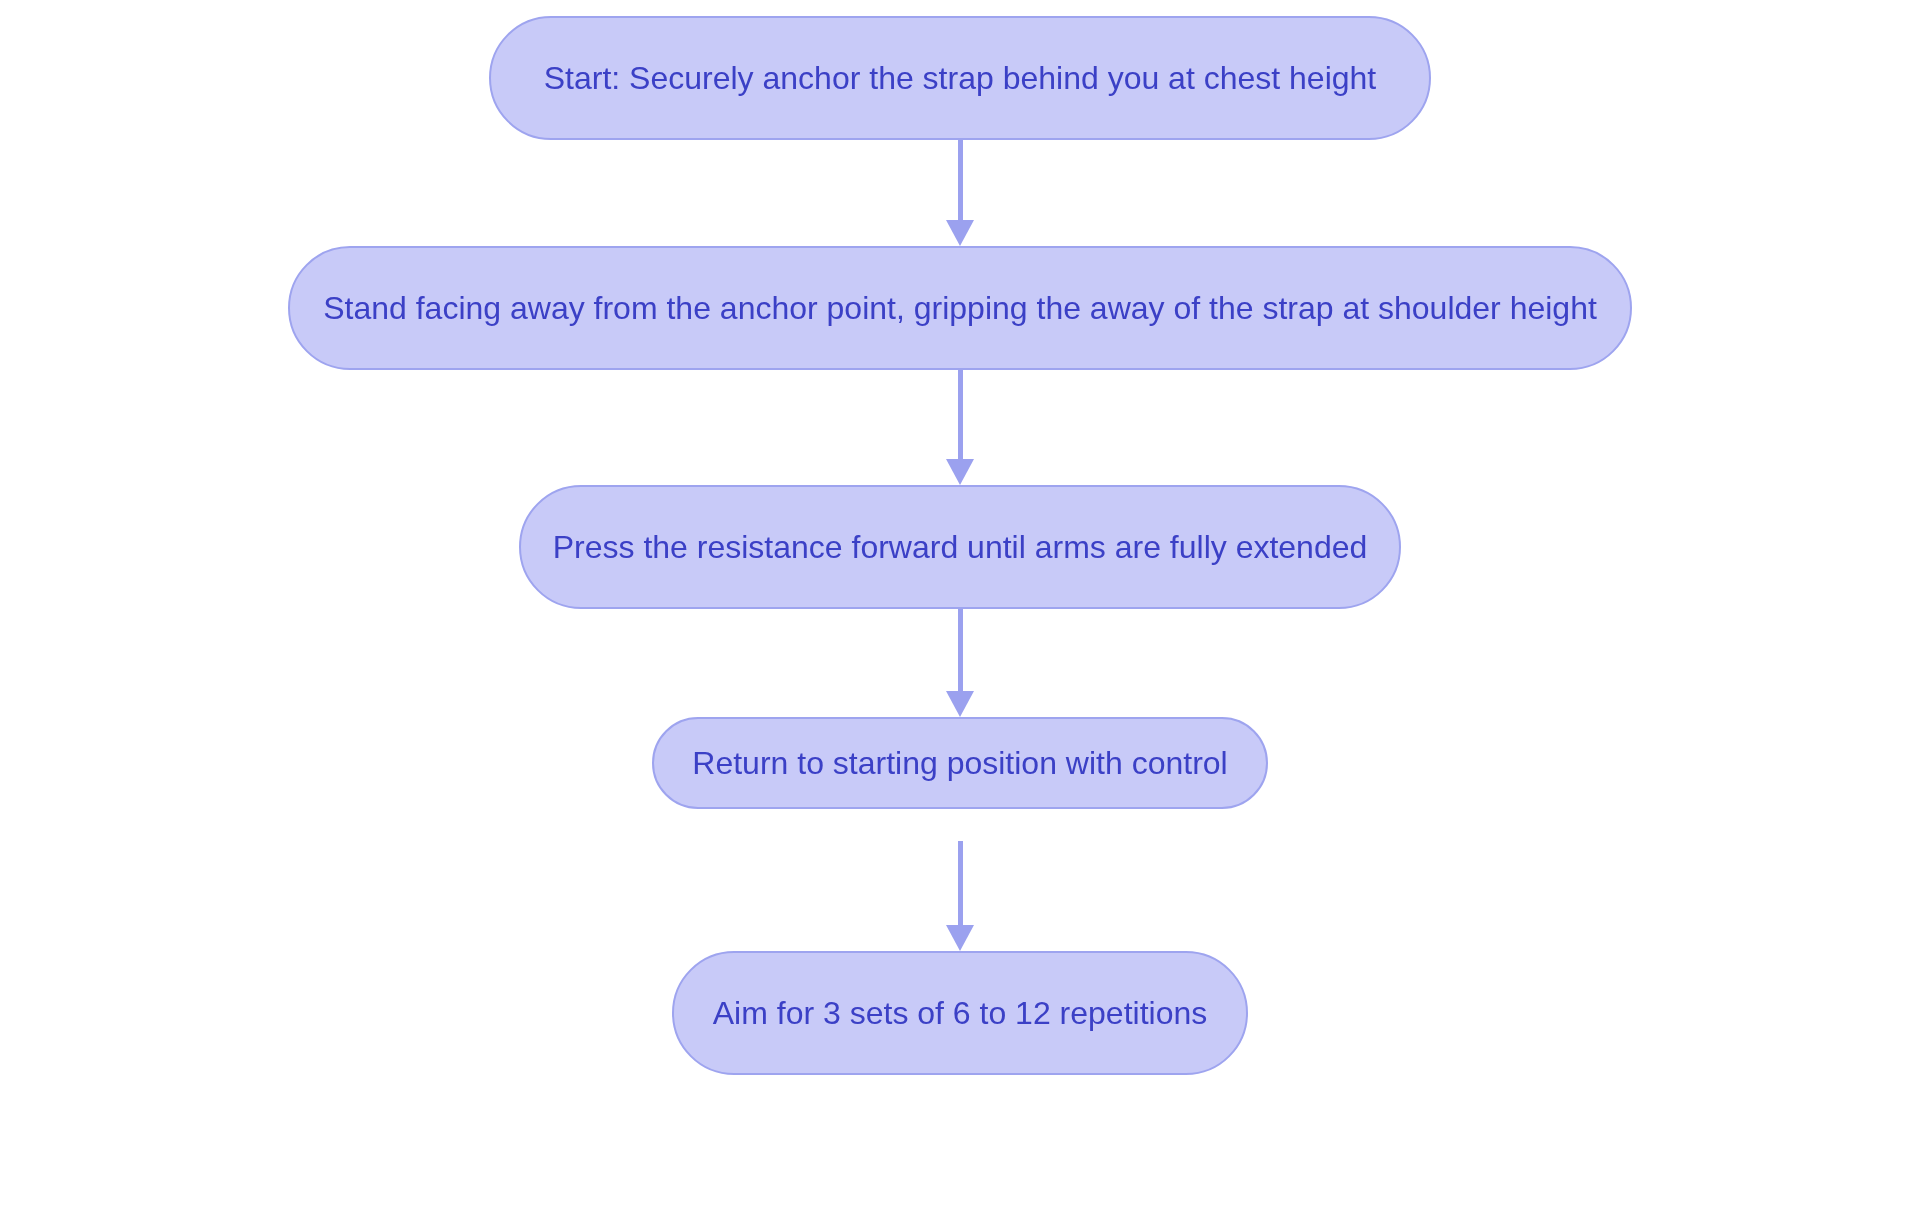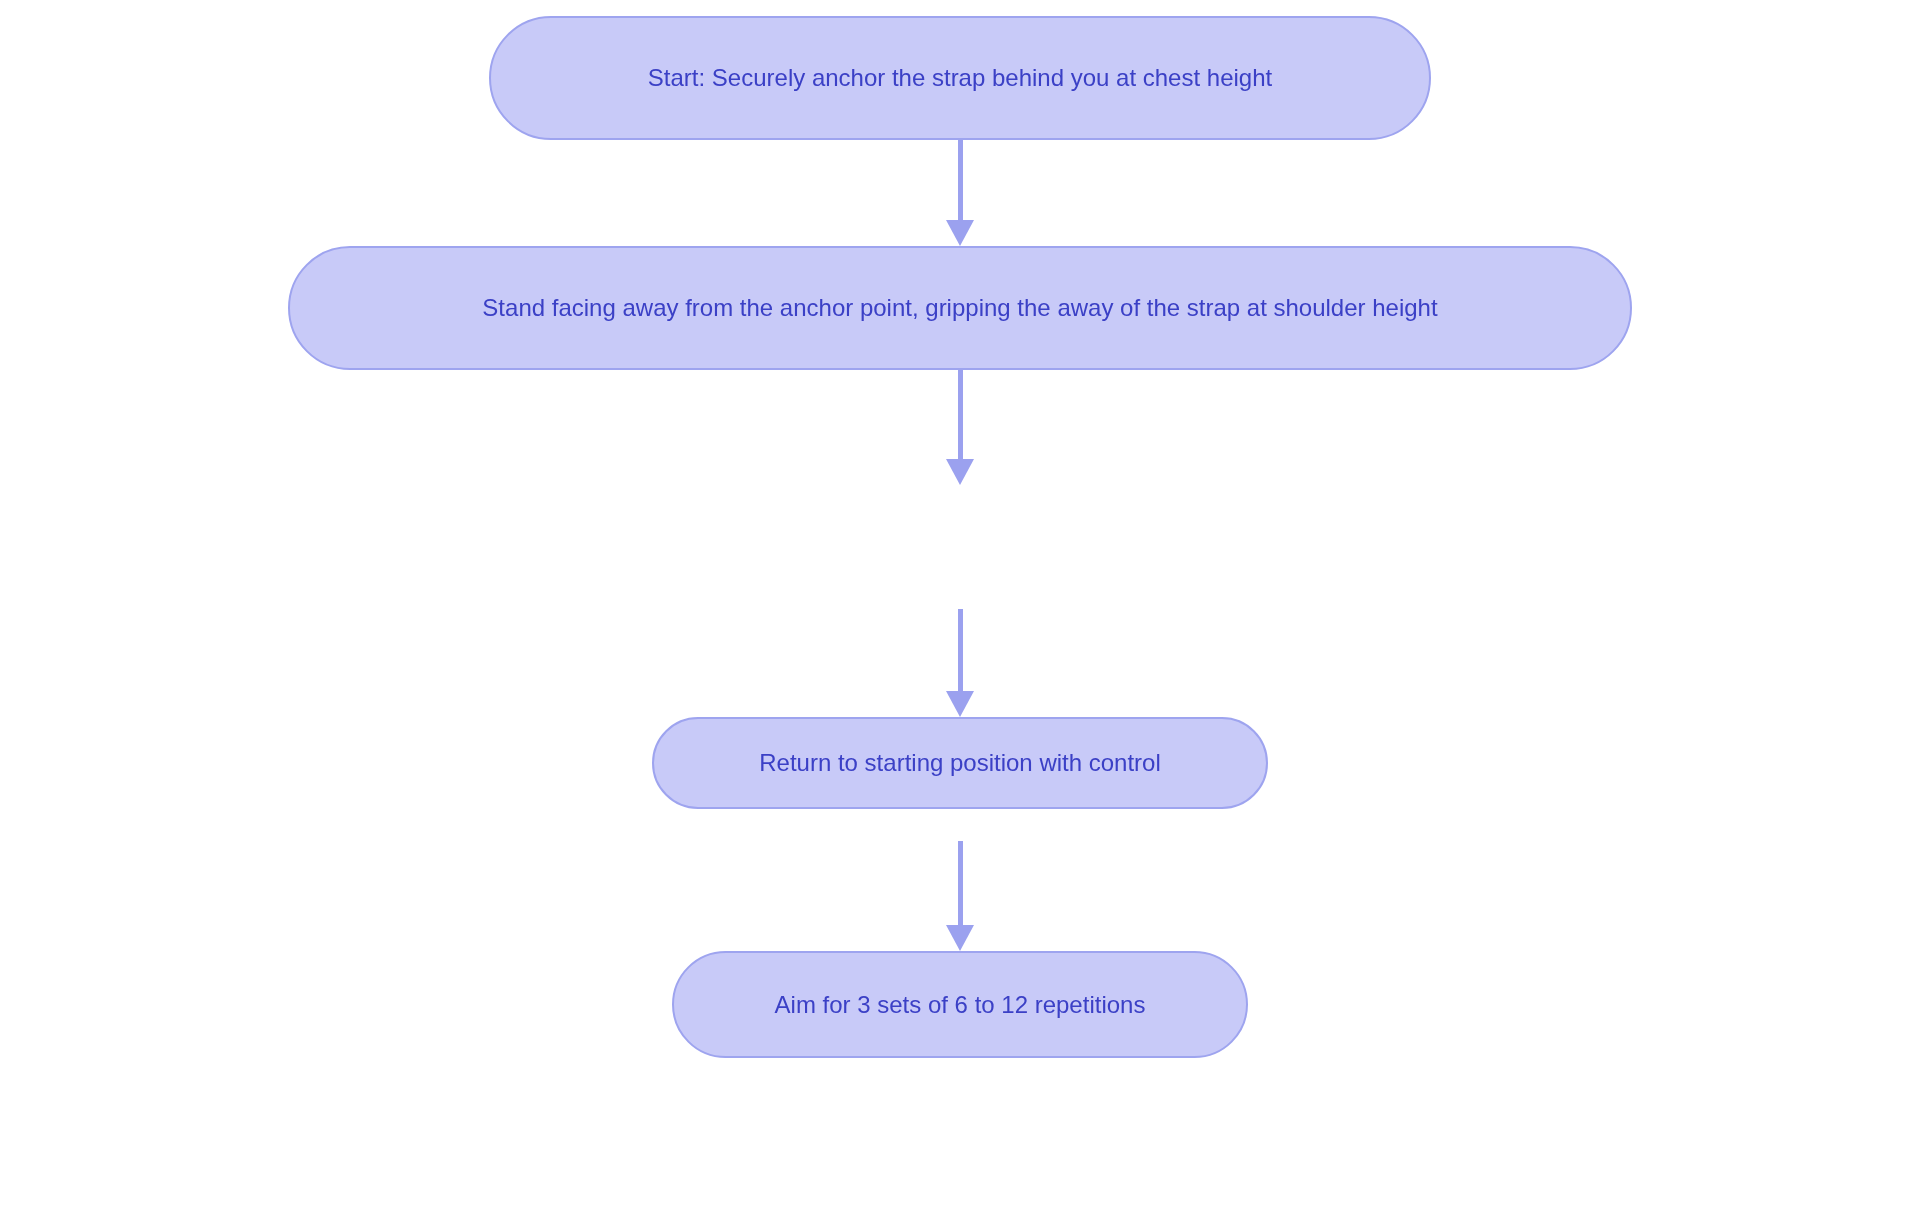--- a/index.html
+++ b/index.html
@@ -22,33 +22,33 @@
     width: 1920px; height: 1215px;
   }
   .node {
     position: absolute;
     left: 50%;
     transform: translateX(-50%);
     background: var(--node-fill);
     border: 2px solid var(--node-border);
     border-radius: 62px;
     color: var(--node-text);
-    font-size: 24px;
+    font-size: 32px;
     display: flex;
     align-items: center;
     justify-content: center;
     text-align: center;
     padding: 0 40px;
     white-space: nowrap;
   }
   .n1 { top: 16px;  height: 124px; width: 942px; }
   .n2 { top: 246px; height: 124px; width: 1344px; }
   .n3 { top: 485px; height: 124px; width: 882px; }
   .n4 { top: 717px; height: 92px; width: 616px; }
-  .n5 { top: 951px; height: 107px; width: 576px; }
+  .n5 { top: 951px; height: 124px; width: 576px; }
 
   .arrow {
     position: absolute;
     left: 50%;
     transform: translateX(-50%);
     width: 28px;
     display: flex;
     flex-direction: column;
     align-items: center;
   }
@@ -109,20 +109,23 @@
 
   <div class="node n2">
     <span>Stand facing away from the anchor point, gripping the away of the strap at shoulder height</span>
   </div>
 
   <div class="arrow a2">
     <div class="line"></div>
     <div class="head"></div>
   </div>
 
+  <div class="node n3">
+    <span>Press the resistance forward until arms are fully extended</span>
+  </div>
 
   <div class="arrow a3">
     <div class="line"></div>
     <div class="head"></div>
   </div>
 
   <div class="node n4">
     <span>Return to starting position with control</span>
   </div>
 

